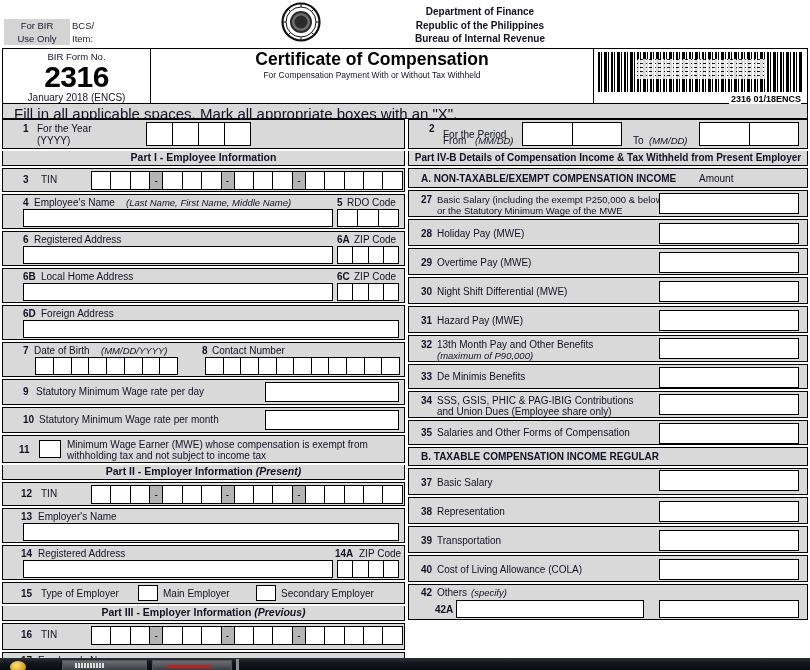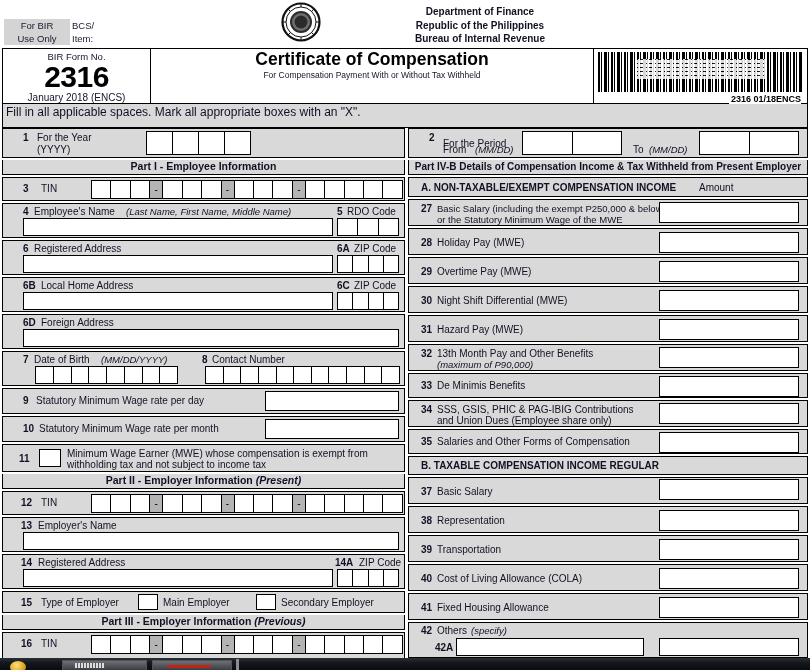--- a/index.html
+++ b/index.html
@@ -97,23 +97,23 @@
     position: absolute; right: 6px; bottom: -1px;
     font-size: 9px; font-weight: bold; color: #000;
     background: #fff; padding-left: 2px;
   }
 
   .fillin {
     margin: 0 2px;
     border: 1.3px solid #000;
     border-top: none;
     background: #d9d9d9;
-    font-size: 12px; color: #111125;
-    padding: 1px 3px;
-    height: 24px;
+    font-size: 15px; color: #111125;
+    padding: 1px 11px;
+    height: 15px;
   }
 
   
   .body-wrap {
     display: flex;
     margin: 0 2px;
     height: 540px;
   }
   .col-left { width: 403px; position: relative; }
   .col-right { flex: 1; position: relative; margin-left: 3px; }
@@ -609,25 +609,20 @@
         <span class="flab" style="position:absolute;left:28px;top:8px;">Transportation</span>
         <input class="txtbox" style="left: 250px; top: 3px; width: 140px; height: 21px;">
       </div>
 
       <div class="blk" style="height:27px;">
         <span class="fnum" style="position:absolute;left:12px;top:8px;">40</span>
         <span class="flab" style="position:absolute;left:28px;top:8px;">Cost of Living Allowance (COLA)</span>
         <input class="txtbox" style="left: 250px; top: 3px; width: 140px; height: 21px;">
       </div>
 
-      <div class="blk" style="height:27px;">
-        <span class="fnum" style="position:absolute;left:12px;top:8px;">41</span>
-        <span class="flab" style="position:absolute;left:28px;top:8px;">Fixed Housing Allowance</span>
-        <input class="txtbox" style="left: 250px; top: 3px; width: 140px; height: 21px;">
-      </div>
 
       <div class="blk" style="height:36px;">
         <span class="fnum" style="position:absolute;left:12px;top:2px;">42</span>
         <span class="flab" style="position:absolute;left:28px;top:2px;">Others</span>
         <span class="small-it" style="position:absolute;left:62px;top:2px;">(specify)</span>
         <span class="fnum" style="position:absolute;left:26px;top:19px;">42A</span>
         <input class="txtbox" style="left: 47px; top: 15px; width: 188px; height: 18px;">
         <input class="txtbox" style="left: 250px; top: 15px; width: 140px; height: 18px;">
       </div>
 

